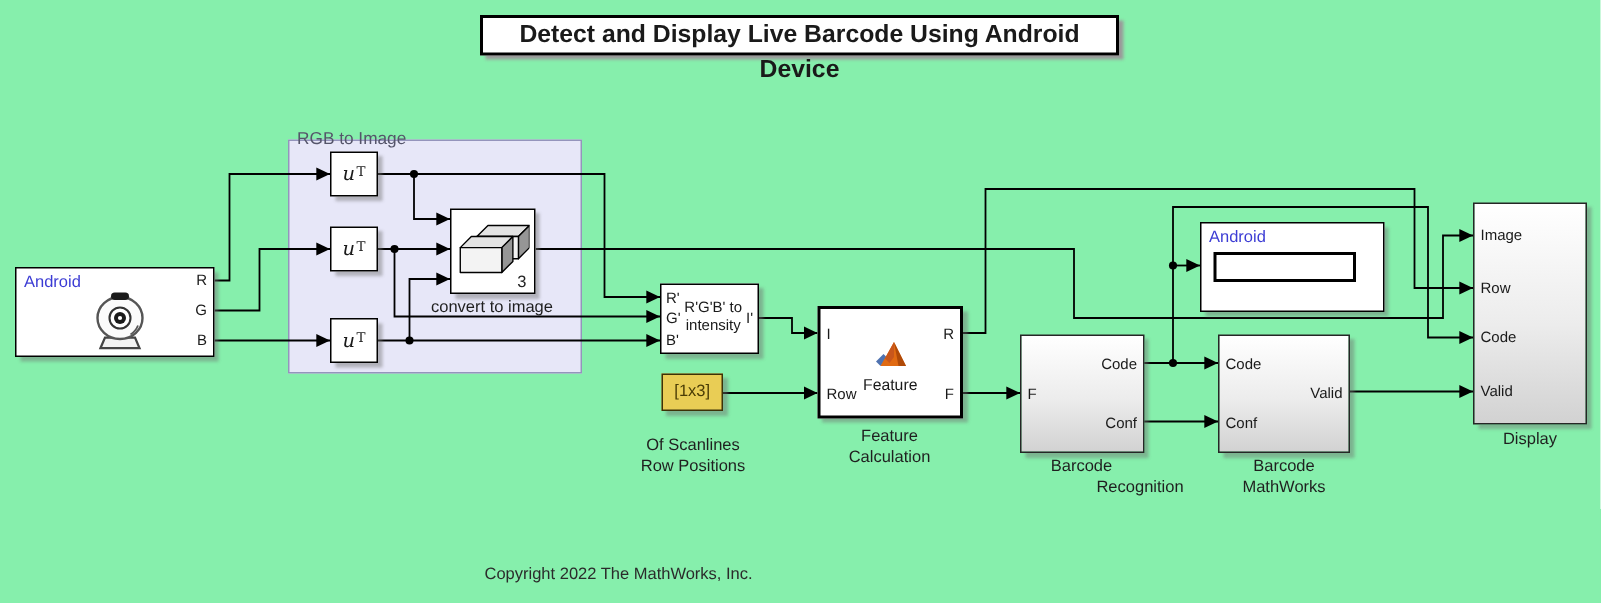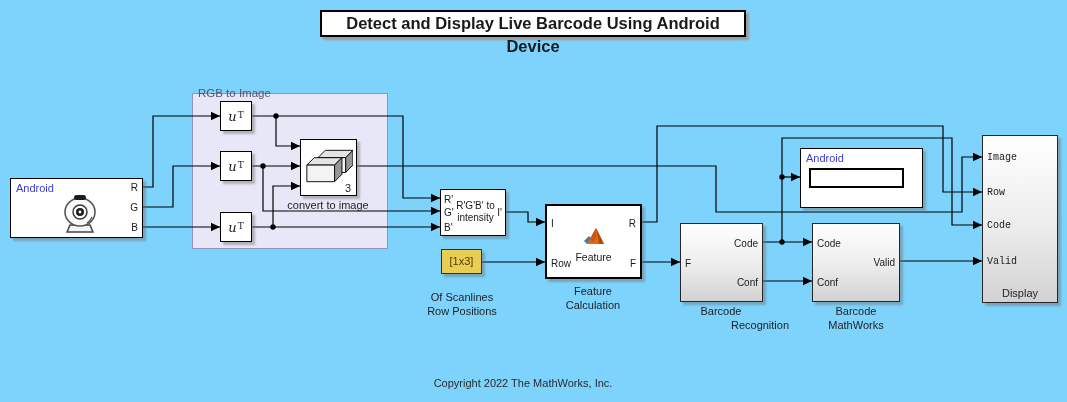--- a/index.html
+++ b/index.html
@@ -1,25 +1,25 @@
 <!DOCTYPE html>
 <html style="--area-fill: #e7e7f8; --area-border: #9494bc; --android-label: #3c3cd4; --constant-fill: #e9cd55; --constant-text: #4a3c05; --gradient-bottom: #d2d2d2; --wire: #000000;"><head>
 <meta charset="utf-8">
 <style>
   html,body{margin:0;padding:0;background:#fff;}
   *{box-sizing:border-box;}
-  .canvas{position:relative;width:1067px;height:402px;background:#7dd3fc;
+  .canvas{position:relative;width:1067px;height:402px;background:#86efac;
           font-family:"Liberation Sans",sans-serif;color:#1a1a1a;overflow:hidden;}
 
   .title-box{position:absolute;left:320px;top:10px;width:426px;height:27px;
              border:2px solid #000;background:#fff;box-shadow:3px 3px 2px #9a9a9a;
              font-size:16.5px;font-weight:bold;line-height:23px;text-align:center;z-index:3;}
   .subtitle{position:absolute;left:221px;top:46px;width:600px;text-align:center;
             font-size:11px;color:#2b2b2b;z-index:3;}
-  .copyright{position:absolute;left:323px;top:377px;width:400px;text-align:center;
+  .copyright{position:absolute;left:323px;top:377px;width:400px;text-align:left;
              font-size:11px;color:#2b2b2b;z-index:3;}
 
   .area{position:absolute;left:192px;top:93px;width:196px;height:156px;
         background:var(--area-fill,#e7e7f8);border:1px solid var(--area-border,#9494bc);z-index:0;}
   .area-label{position:absolute;left:5px;top:-7px;font-size:11.5px;color:#55556a;white-space:nowrap;}
 
   .wires{position:absolute;left:0;top:0;width:1067px;height:402px;z-index:1;}
 
   .block{position:absolute;background:#fff;border:1px solid #000;
          box-shadow:3px 3px 2px rgba(110,110,110,0.45);z-index:2;}
@@ -189,21 +189,21 @@
     <span class="portlabel right" style="top:32px;">Valid</span>
   </div>
   <div class="blocklabel" style="left:801px;top:305px;">Barcode</div>
   <div class="blocklabel" style="left:801px;top:319px;">MathWorks</div>
 
   <div class="block" style="left:800px;top:148px;width:123px;height:60px;border-width:1.5px;">
     <span class="android-tag">Android</span>
     <div class="inner-screen"></div>
   </div>
 
-  <div class="block gradblock" style="left:982px;top:135px;width:76px;height:168px;font-family:Liberation Mono, monospace;">
+  <div class="block gradblock" style="left:982px;top:135px;width:76px;height:148px;">
     <span class="portlabel left" style="top:15px;">Image</span>
     <span class="portlabel left" style="top:50px;">Row</span>
     <span class="portlabel left" style="top:83px;">Code</span>
     <span class="portlabel left" style="top:119px;">Valid</span>
   </div>
   <div class="blocklabel" style="left:965px;top:287px;">Display</div>
 
 </div>
 
 </body></html>

